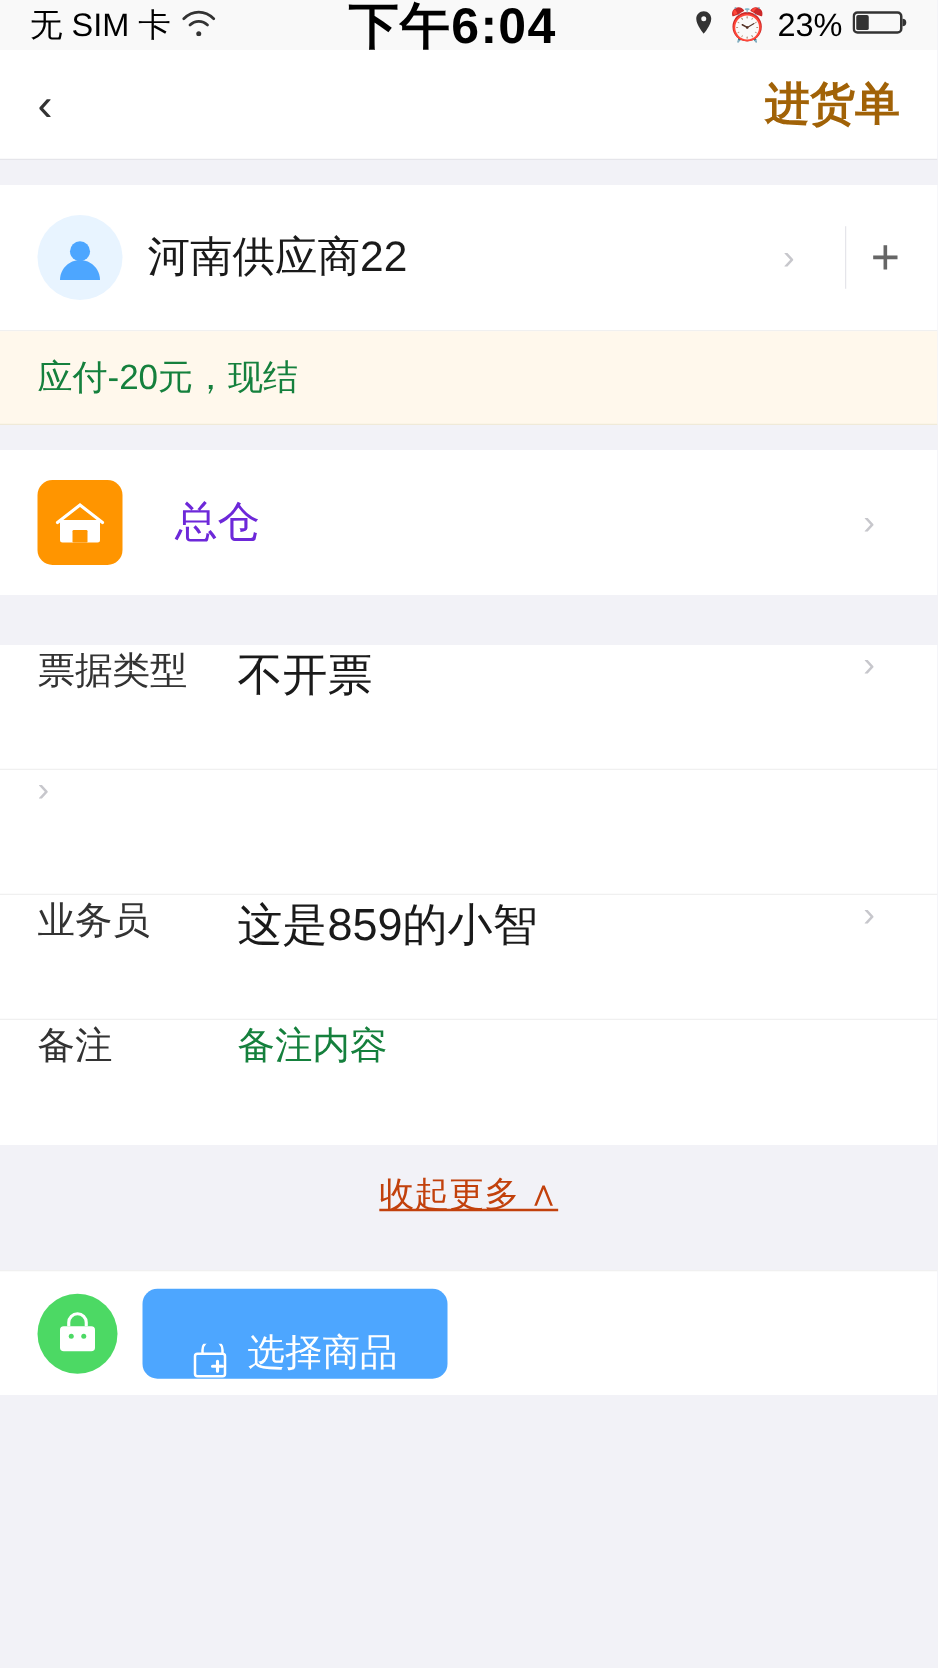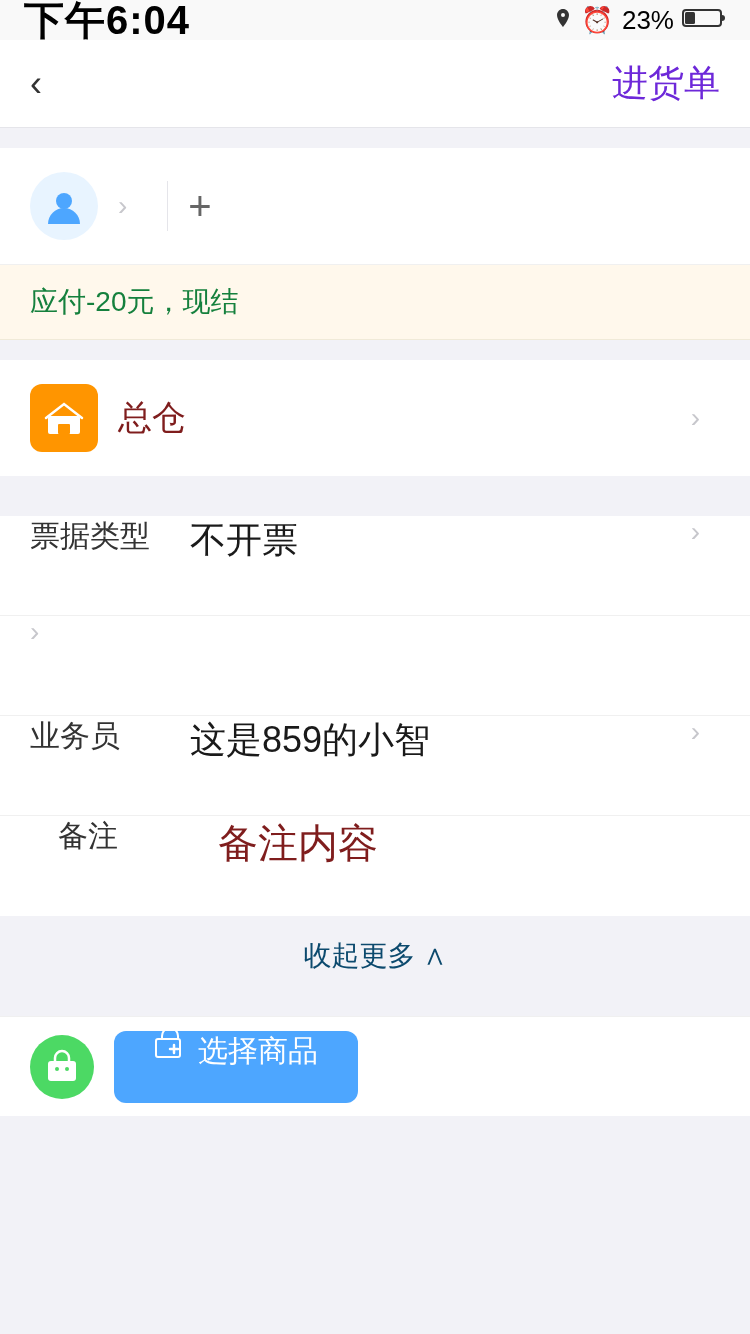--- a/index.html
+++ b/index.html
@@ -39,22 +39,22 @@
       padding: 0 30px;
       border-bottom: 1px solid #e5e5ea;
     }
     .nav-back {
       font-size: 36px;
       color: #333;
       cursor: pointer;
     }
     .nav-title {
       font-size: 36px;
-      font-weight: 400;
-      color: #6d28d9;
+      font-weight: 700;
+      color: #a16207;
     }
     .nav-action {
       font-size: 30px;
       color: #1a1a1a;
       font-weight: 500;
       cursor: pointer;
     }
 
     
     .spacer {
@@ -134,69 +134,70 @@
       display: flex;
       align-items: center;
       justify-content: center;
       margin-right: 20px;
       flex-shrink: 0;
     }
     .warehouse-icon svg { width: 40px; height: 40px; }
     .warehouse-name {
       flex: 1;
       font-size: 34px;
-      color: #7f1d1d;
+      color: #6d28d9;
+      margin-left: 22px;
     }
 
     
     .form-section {
       background: #ffffff;
       margin-top: 20px;
     }
     .form-row {
       display: flex;
       padding: 0 30px;
       height: 100px;
       border-bottom: 1px solid #f0f0f0;
       cursor: pointer;
     }
     .form-row:last-child {
       border-bottom: none;
-      margin-left: 28px;
     }
     .form-label {
       font-size: 30px;
       color: #333;
       width: 160px;
       flex-shrink: 0;
     }
     .form-value {
       flex: 1;
       font-size: 36px;
       color: #1a1a1a;
     }
     .form-placeholder {
       flex: 1;
-      font-size: 40px;
-      color: #7f1d1d;
+      font-size: 30px;
+      color: #15803d;
     }
 
     
     .collapse-row {
       background: #f2f2f7;
       height: 80px;
       display: flex;
       align-items: center;
       justify-content: center;
       margin-top: 0;
       cursor: pointer;
     }
     .collapse-text {
       font-size: 28px;
-      color: #0c4a6e;
+      color: #c2410c;
+      text-decoration: underline;
     }
 
     
     .bottom-bar {
       background: #ffffff;
       height: 100px;
       display: flex;
       align-items: center;
       padding: 0 30px;
       margin-top: 0;
@@ -220,36 +221,46 @@
     }
     .select-btn {
       background: #4da6ff;
       color: #ffffff;
       border: none;
       border-radius: 12px;
       padding: 0 40px;
       height: 72px;
       font-size: 30px;
       display: flex;
-      align-items: flex-start;
+      align-items: flex-end;
       gap: 12px;
       cursor: pointer;
     }
 
     
     .page-bg {
       background: #f2f2f7;
       flex: 1;
       min-height: 300px;
     }
   </style>
 </head>
 <body>
 
 <div class="status-bar">
+  <div class="status-left">
+    <span>无 SIM 卡</span>
+    <span>
+      <svg width="28" height="22" viewBox="0 0 28 22" fill="none">
+        <path d="M14 18a2 2 0 1 1 0 4 2 2 0 0 1 0-4z" fill="#333"></path>
+        <path d="M7 13c1.9-1.9 4.4-3 7-3s5.1 1.1 7 3" stroke="#333" stroke-width="2.2" fill="none" stroke-linecap="round"></path>
+        <path d="M2 8c3.3-3.3 7.7-5.3 12-5.3s8.7 2 12 5.3" stroke="#333" stroke-width="2.2" fill="none" stroke-linecap="round"></path>
+      </svg>
+    </span>
+  </div>
   <div class="time">下午6:04</div>
   <div class="status-right">
     <span>
       <svg width="22" height="22" viewBox="0 0 22 22" fill="none">
         <path d="M11 2C7.7 2 5 4.7 5 8c0 5 6 12 6 12s6-7 6-12c0-3.3-2.7-6-6-6zm0 8a2 2 0 1 1 0-4 2 2 0 0 1 0 4z" fill="#333"></path>
       </svg>
     </span>
     <span>⏰</span>
     <span>23%</span>
     <span>
@@ -270,20 +281,21 @@
 <div class="spacer"></div>
 
 <div class="card">
   <div class="supplier-row">
     <div class="supplier-avatar">
       <svg viewBox="0 0 40 40" fill="none">
         <circle cx="20" cy="15" r="8" fill="#4da6ff"></circle>
         <path d="M4 38c0-8.8 7.2-16 16-16s16 7.2 16 16" fill="#4da6ff"></path>
       </svg>
     </div>
+    <span class="supplier-name">河南供应商22</span>
     <span class="chevron-right">›</span>
     <div class="divider-v"></div>
     <span class="add-btn">+</span>
   </div>
 
   <div class="notice-bar">
     <span>应付-20元，现结</span>
   </div>
 </div>
 

